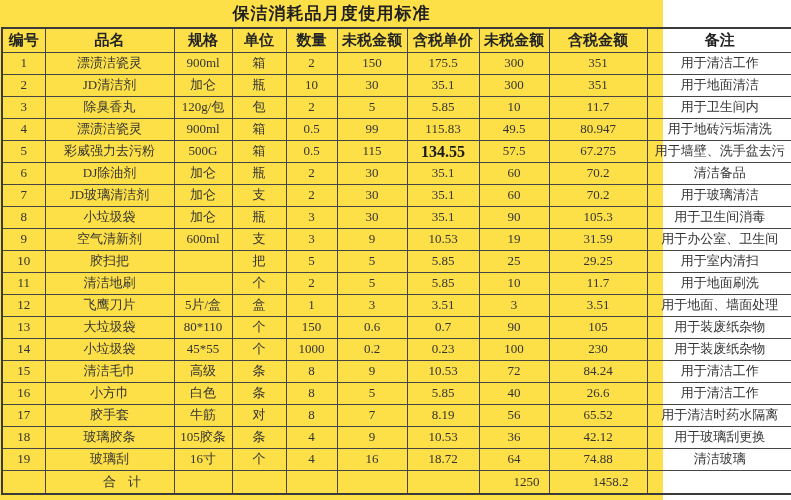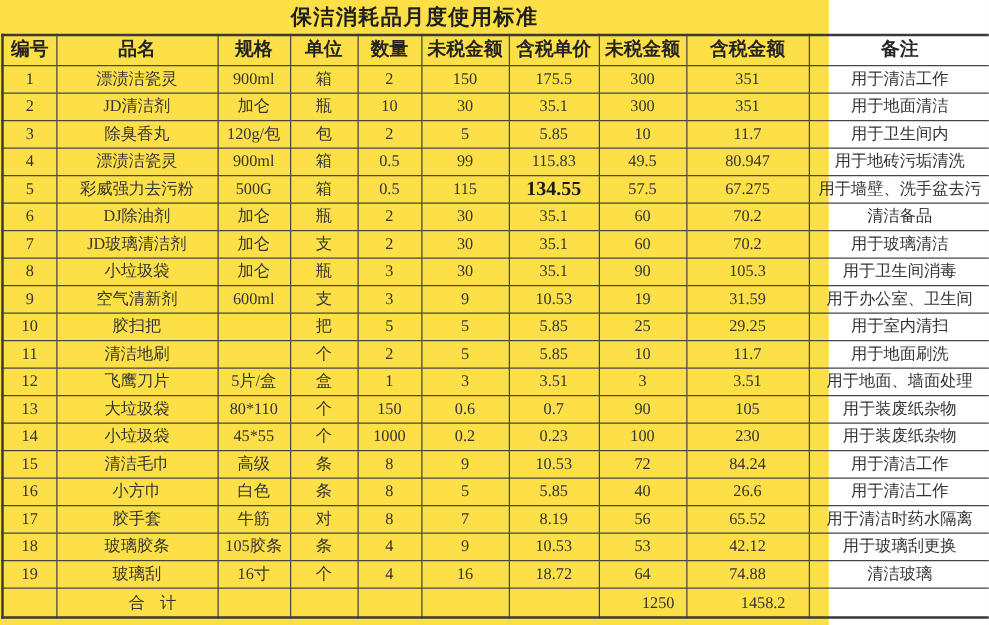--- a/index.html
+++ b/index.html
@@ -308,21 +308,21 @@
           <td>用于清洁时药水隔离</td>
         </tr>
         <tr>
           <td>18</td>
           <td>玻璃胶条</td>
           <td>105胶条</td>
           <td>条</td>
           <td>4</td>
           <td>9</td>
           <td>10.53</td>
-          <td>53</td>
+          <td>36</td>
           <td>42.12</td>
           <td>用于玻璃刮更换</td>
         </tr>
         <tr>
           <td>19</td>
           <td>玻璃刮</td>
           <td>16寸</td>
           <td>个</td>
           <td>4</td>
           <td>16</td>

